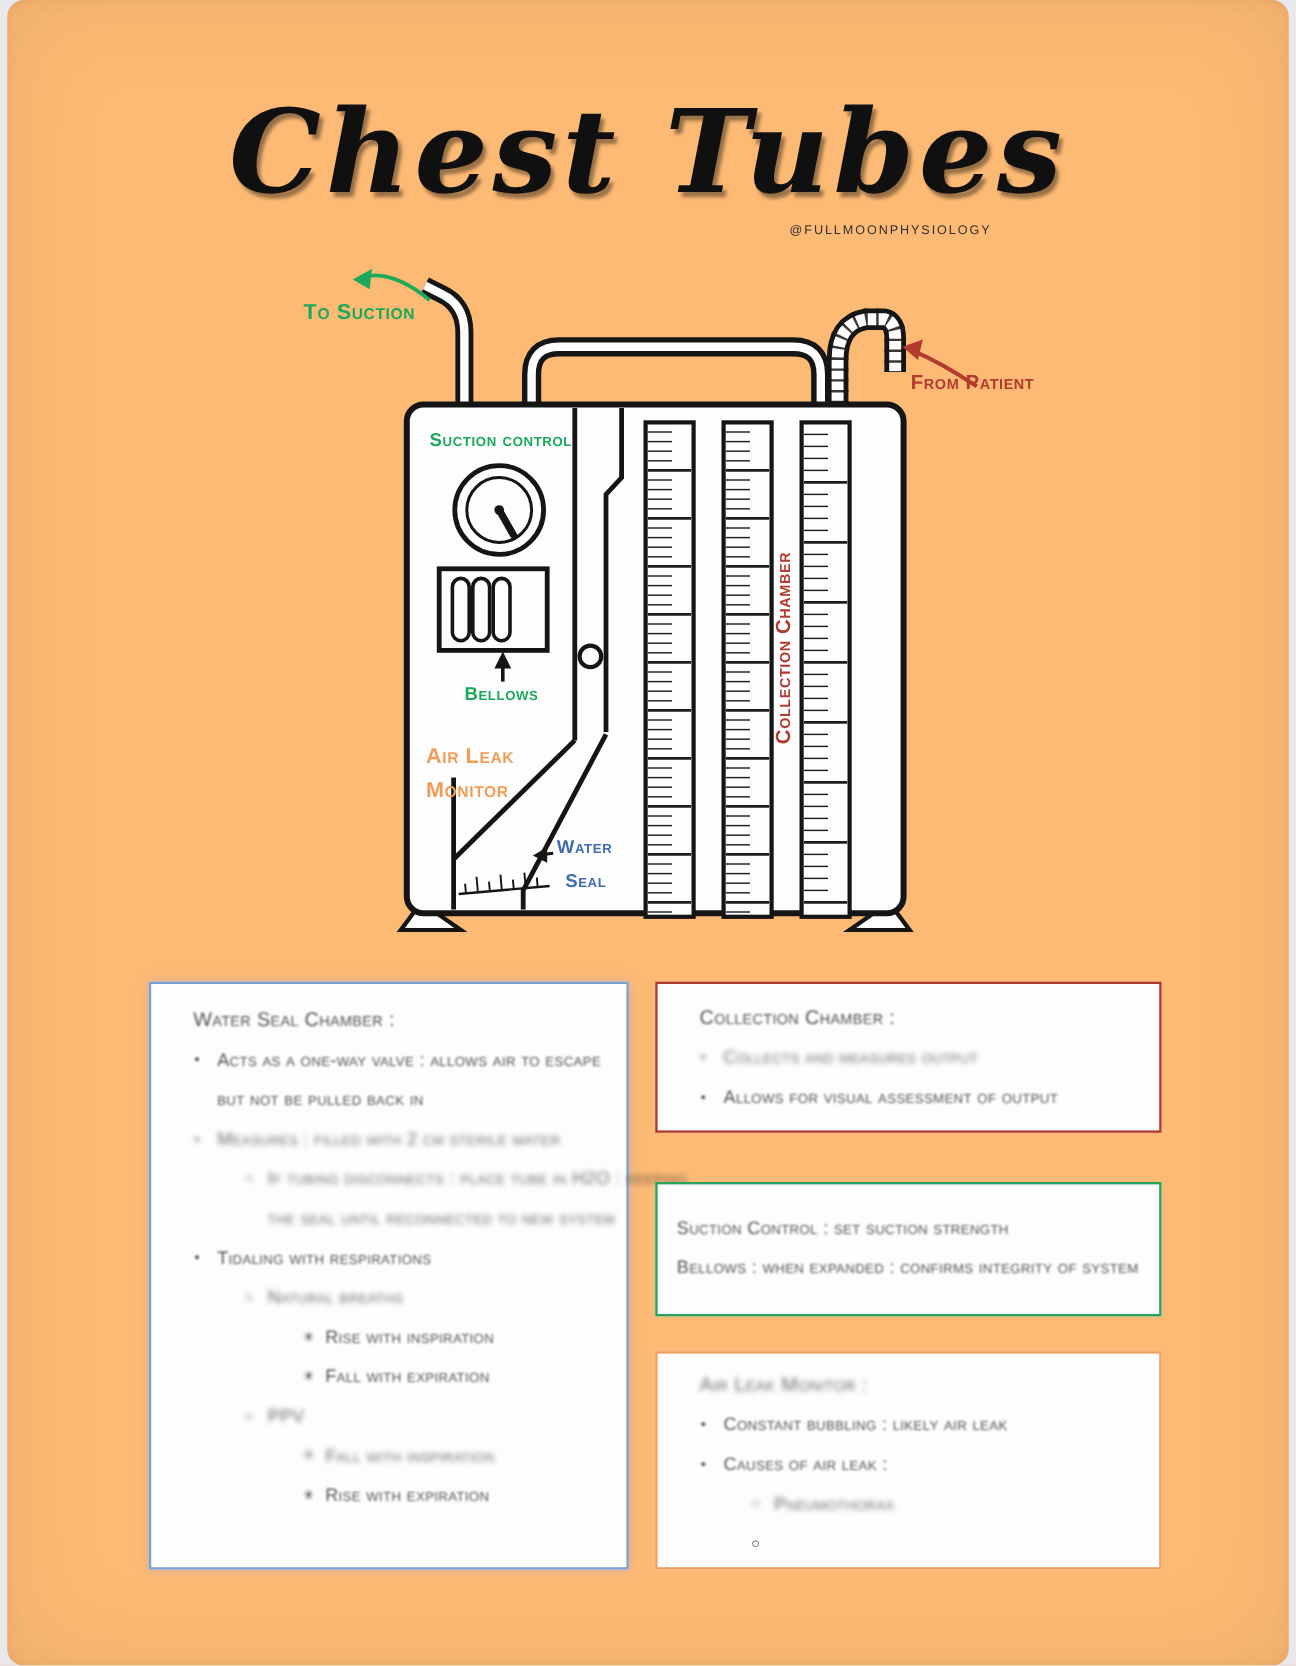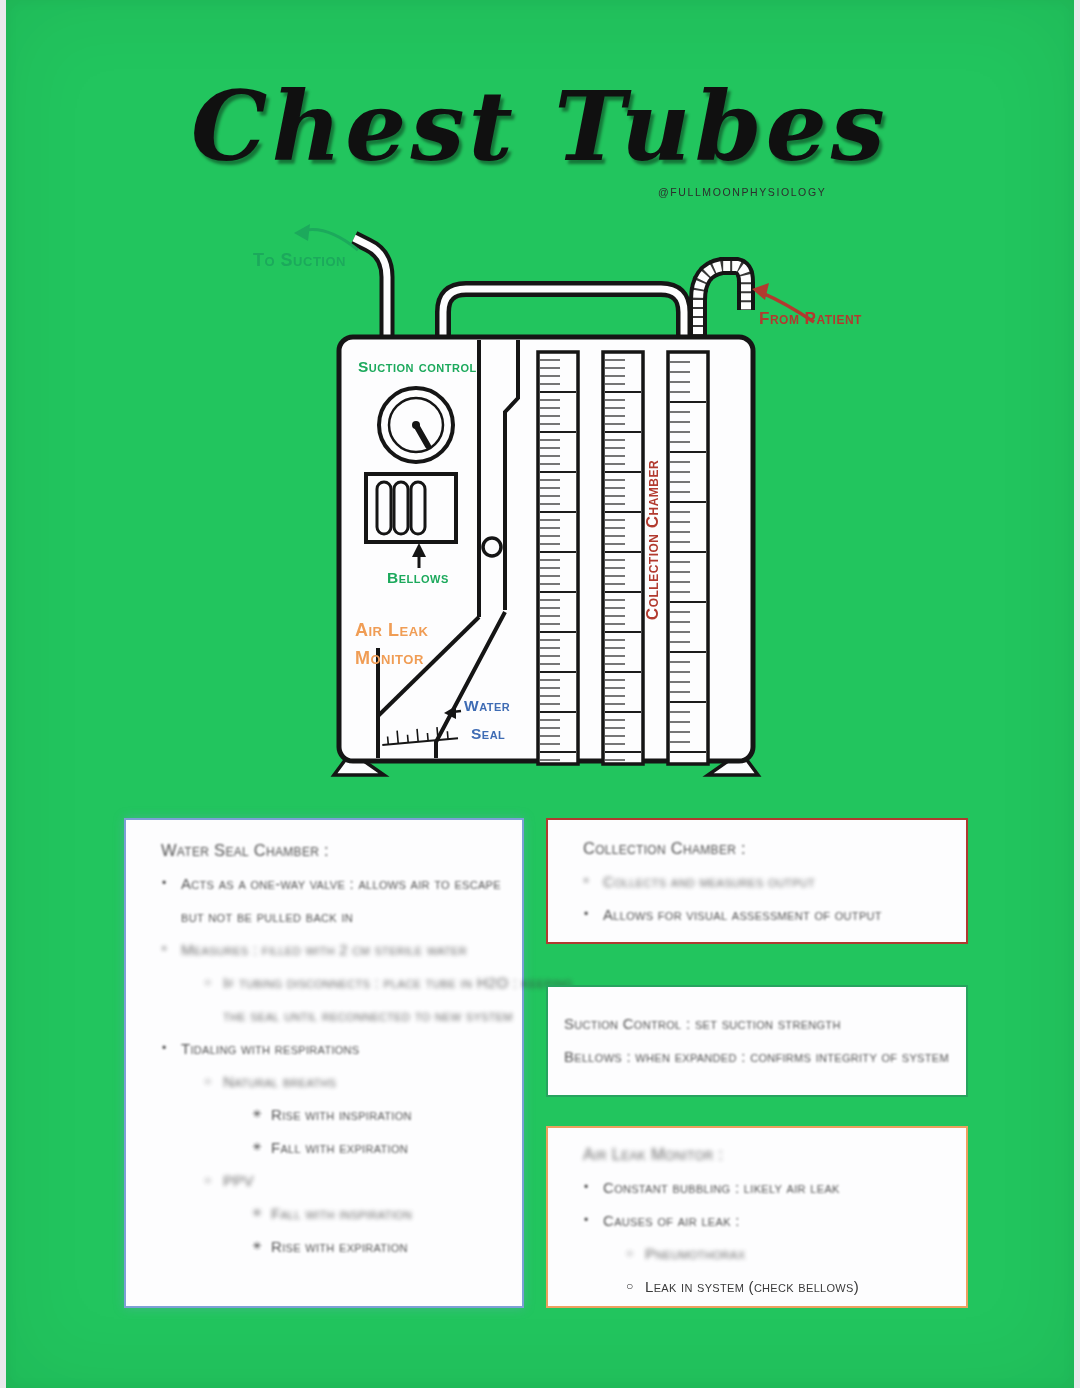--- a/index.html
+++ b/index.html
@@ -1,19 +1,20 @@
 <!DOCTYPE html>
 <html><head>
 <meta charset="utf-8">
 <style>
   html,body{margin:0;padding:0;background:#e9e9ec;}
   .page{
-    position:relative;width:1068px;height:1388px;margin:0 auto;background:#22c55e;
+    position:relative;width:1068px;height:1388px;margin:0 auto;background:#fdba74;
     overflow:hidden;font-family:"Liberation Sans",sans-serif;
     box-shadow:inset 0 0 90px rgba(0,0,0,.07), inset 0 0 14px rgba(0,0,0,.05);
+    border-radius:14px;
   }
   .title{
     position:absolute;left:0;right:0;top:70px;text-align:center;
     font-family:"DejaVu Serif",serif;font-style:italic;font-weight:700;
     font-size:96px;color:#101010;letter-spacing:4px;
     text-shadow:3px 4px 3px rgba(0,0,0,.40);
   }
   .credit{
     position:absolute;left:652px;top:186px;font-size:10.5px;letter-spacing:1.6px;
     color:#2d2d2d;filter:blur(.6px);font-weight:normal;
@@ -378,17 +379,16 @@
     <div class="nl i1 bl1">
         <span class="b">•</span>
         <span class="tx">Causes of air leak :</span>
       </div>
     <div class="nl i2 bl2">
         <span class="b">○</span>
         <span class="tx">Pneumothorax</span>
       </div>
     <div class="nl i2 bl0">
         <span class="b">○</span>
-        <span class="tx">Leak in system (check bellows)</span>
       </div>
   </div>
 
 </div>
 
 </body></html>

